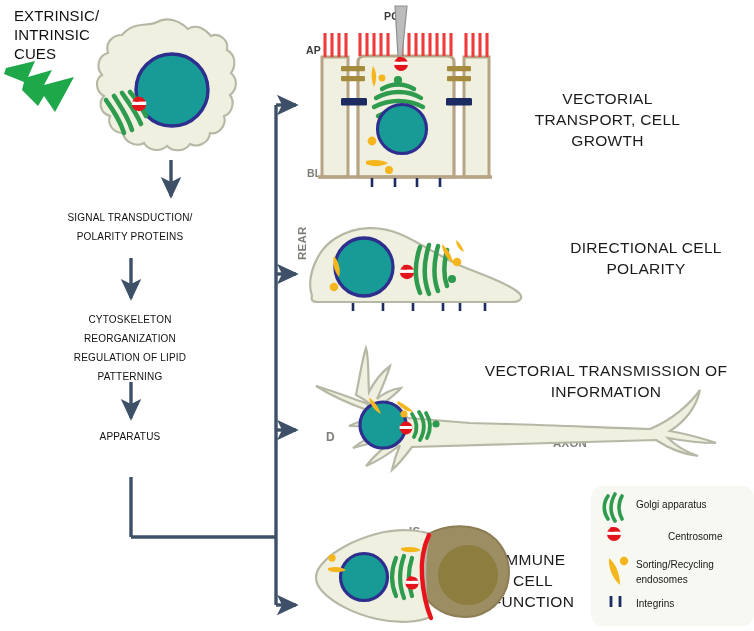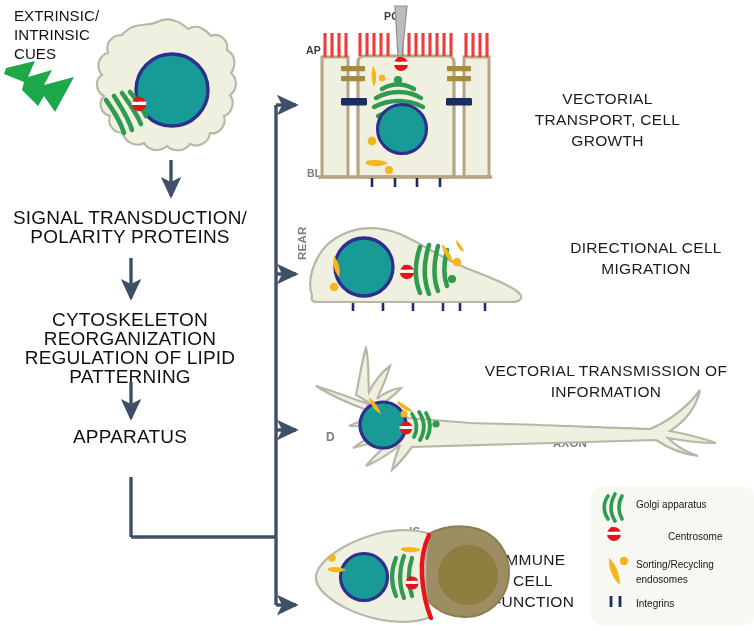--- a/index.html
+++ b/index.html
@@ -1,21 +1,21 @@
 <!DOCTYPE html>
 <html><head>
 <meta charset="utf-8">
 <style>
   html,body{margin:0;padding:0;background:#ffffff;}
   body{width:754px;height:631px;position:relative;overflow:hidden;
        font-family:"Liberation Sans", sans-serif;color:#111;}
   #stage{position:absolute;left:0;top:0;width:754px;height:631px;}
   svg.layer{position:absolute;left:0;top:0;width:754px;height:631px;overflow:visible;}
 
-  .flowtext{position:absolute;text-align:center;font-size:19px;line-height:19px;
+  .flowtext{position:absolute;text-align:center;font-size:10px;line-height:19px;
             letter-spacing:.2px;color:#111;font-family:"Liberation Sans",sans-serif;}
   .cuetext{position:absolute;font-size:15px;line-height:19px;letter-spacing:.1px;
            color:#111;text-align:left;font-family:Liberation Sans, sans-serif;}
   .outcome{position:absolute;text-align:center;font-size:15.5px;
            line-height:21px;letter-spacing:.3px;color:#1b1b1b;
            font-family:"Liberation Sans",sans-serif;}
   .tinylbl{position:absolute;font-size:10.5px;font-weight:700;letter-spacing:.2px;
            font-family:"Liberation Sans",sans-serif;}
   .graylbl{color:#7d7f78;}
   .tanlbl{color:#8a7233;}
@@ -53,21 +53,21 @@
   </div>
 
   <div class="outcome" style="left:490px;top:88px;width:235px;">
     <div>VECTORIAL</div>
     <div>TRANSPORT, CELL</div>
     <div>GROWTH</div>
   </div>
 
   <div class="outcome" style="left:540px;top:237px;width:212px;">
     <div>DIRECTIONAL CELL</div>
-    <div>MIGRATION</div>
+    <div>POLARITY</div>
   </div>
 
   <div class="outcome" style="left:458px;top:360px;width:296px;text-align:center;">
     <div>VECTORIAL TRANSMISSION OF</div>
     <div>INFORMATION</div>
   </div>
 
   <div class="outcome" style="left:473px;top:549px;width:120px;">
     <div>IMMUNE</div>
     <div>CELL</div>

